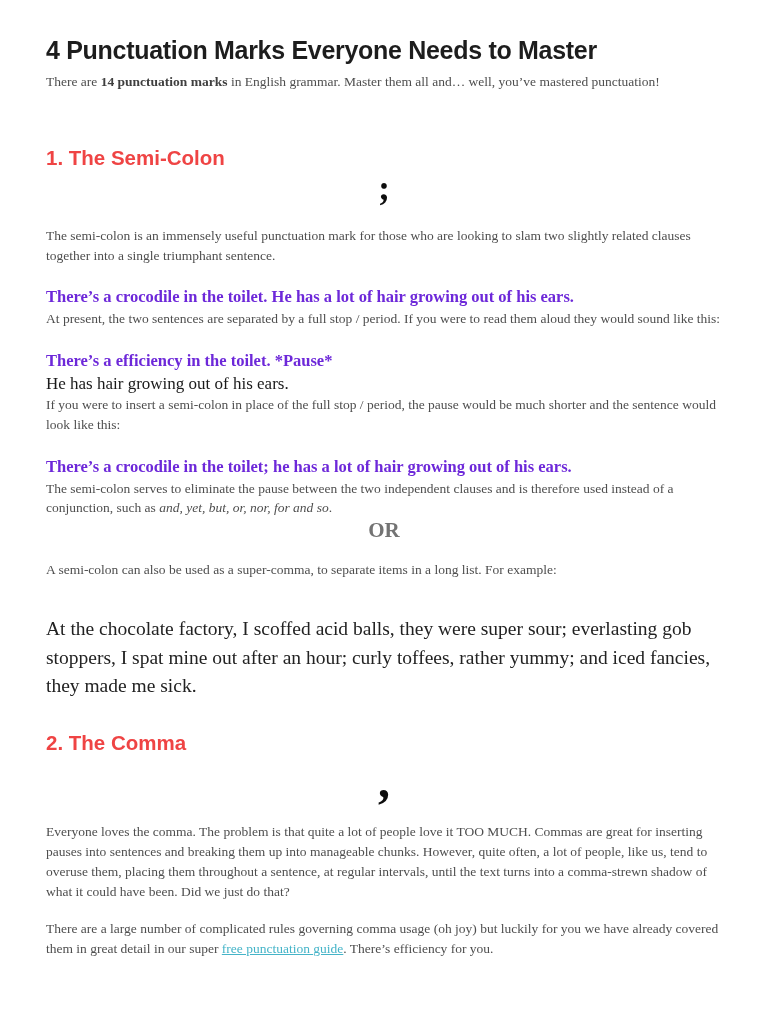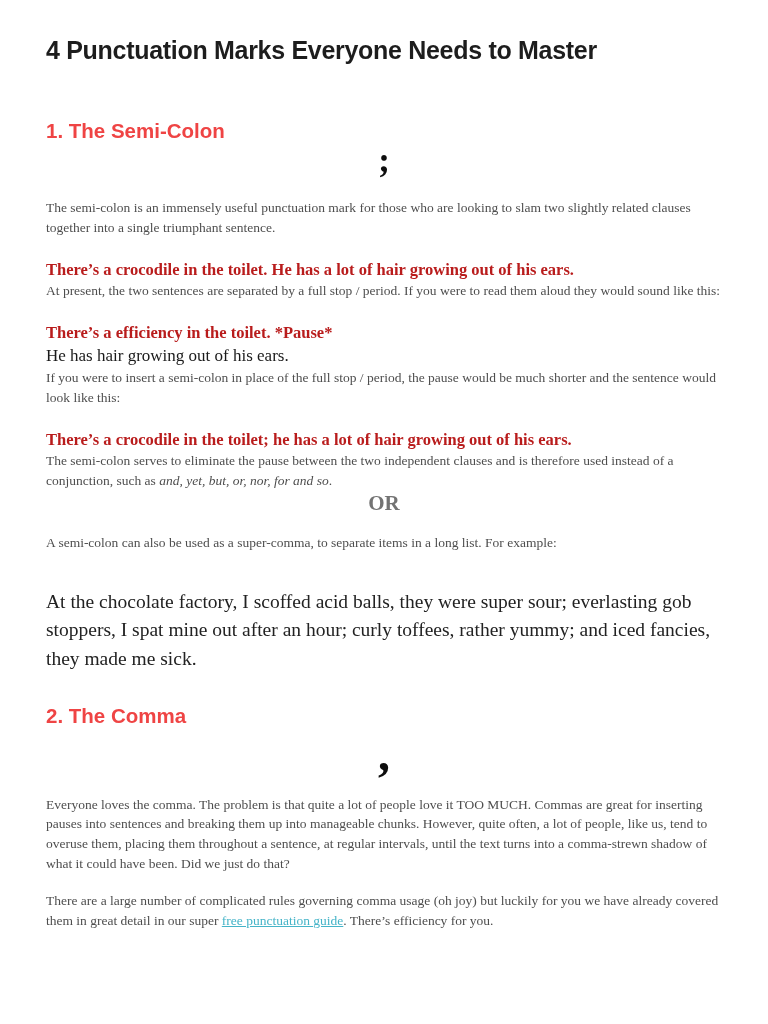--- a/index.html
+++ b/index.html
@@ -29,21 +29,21 @@
     text-align:center; font-weight:bold; color:#0d0d0d;
     font-family:"Liberation Serif", serif;
   }
   .semicolon-glyph { font-size:35px; line-height:1.0; margin-top:1px; height:38px; }
   .comma-glyph { font-size:48px; line-height:0.75; margin-top:8px; height:42px; }
   p.body {
     font-size:13.5px; color:#4e4e4e; line-height:1.48; margin-top:17px;
   }
   p.body.tight { margin-top:1px; }
   .example-bold {
-    font-size:16.5px; font-weight:bold; color:#b91c1c;
+    font-size:16.5px; font-weight:bold; color:#6d28d9;
     line-height:1.22; margin-top:22px;
   }
   .example-plain {
     font-size:17px; font-weight:normal; color:#1a1a1a;
     line-height:1.22; margin-top:3px;
   }
   .or-divider {
     text-align:center; font-size:21px; font-weight:bold; color:#737373;
   }
   .large-example {
@@ -52,20 +52,21 @@
   .guide-link { color:#45b4c8; text-decoration:underline; cursor:pointer; }
   .mt-or-after { margin-top:26px; }
 </style>
 </head>
 <body>
 
 <div class="page">
 
   <h1 class="doc-title">4 Punctuation Marks Everyone Needs to Master</h1>
 
+  <p class="intro"><span>There are </span><b>14 punctuation marks</b><span> in English grammar. Master them all and… well, you’ve mastered punctuation!</span></p>
 
   <h2 class="section-heading heading-semicolon">1. The Semi-Colon</h2>
 
   <div class="glyph semicolon-glyph">;</div>
 
   <p class="body">The semi-colon is an immensely useful punctuation mark for those who are looking to slam two slightly related clauses together into a single triumphant sentence.</p>
 
 
   <p class="example-bold">There’s a crocodile in the toilet. He has a lot of hair growing out of his ears.</p>
 

